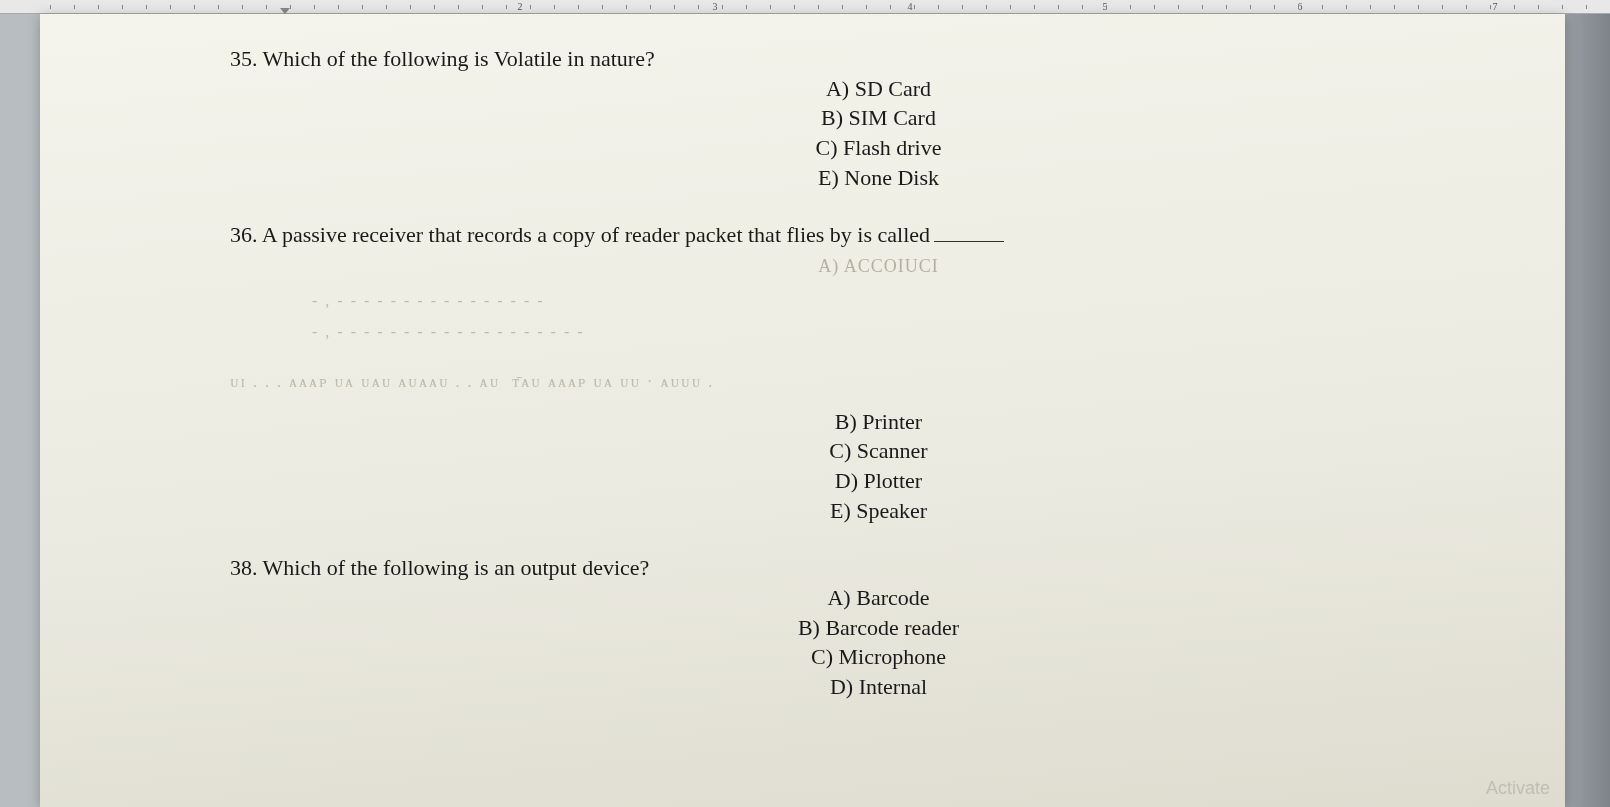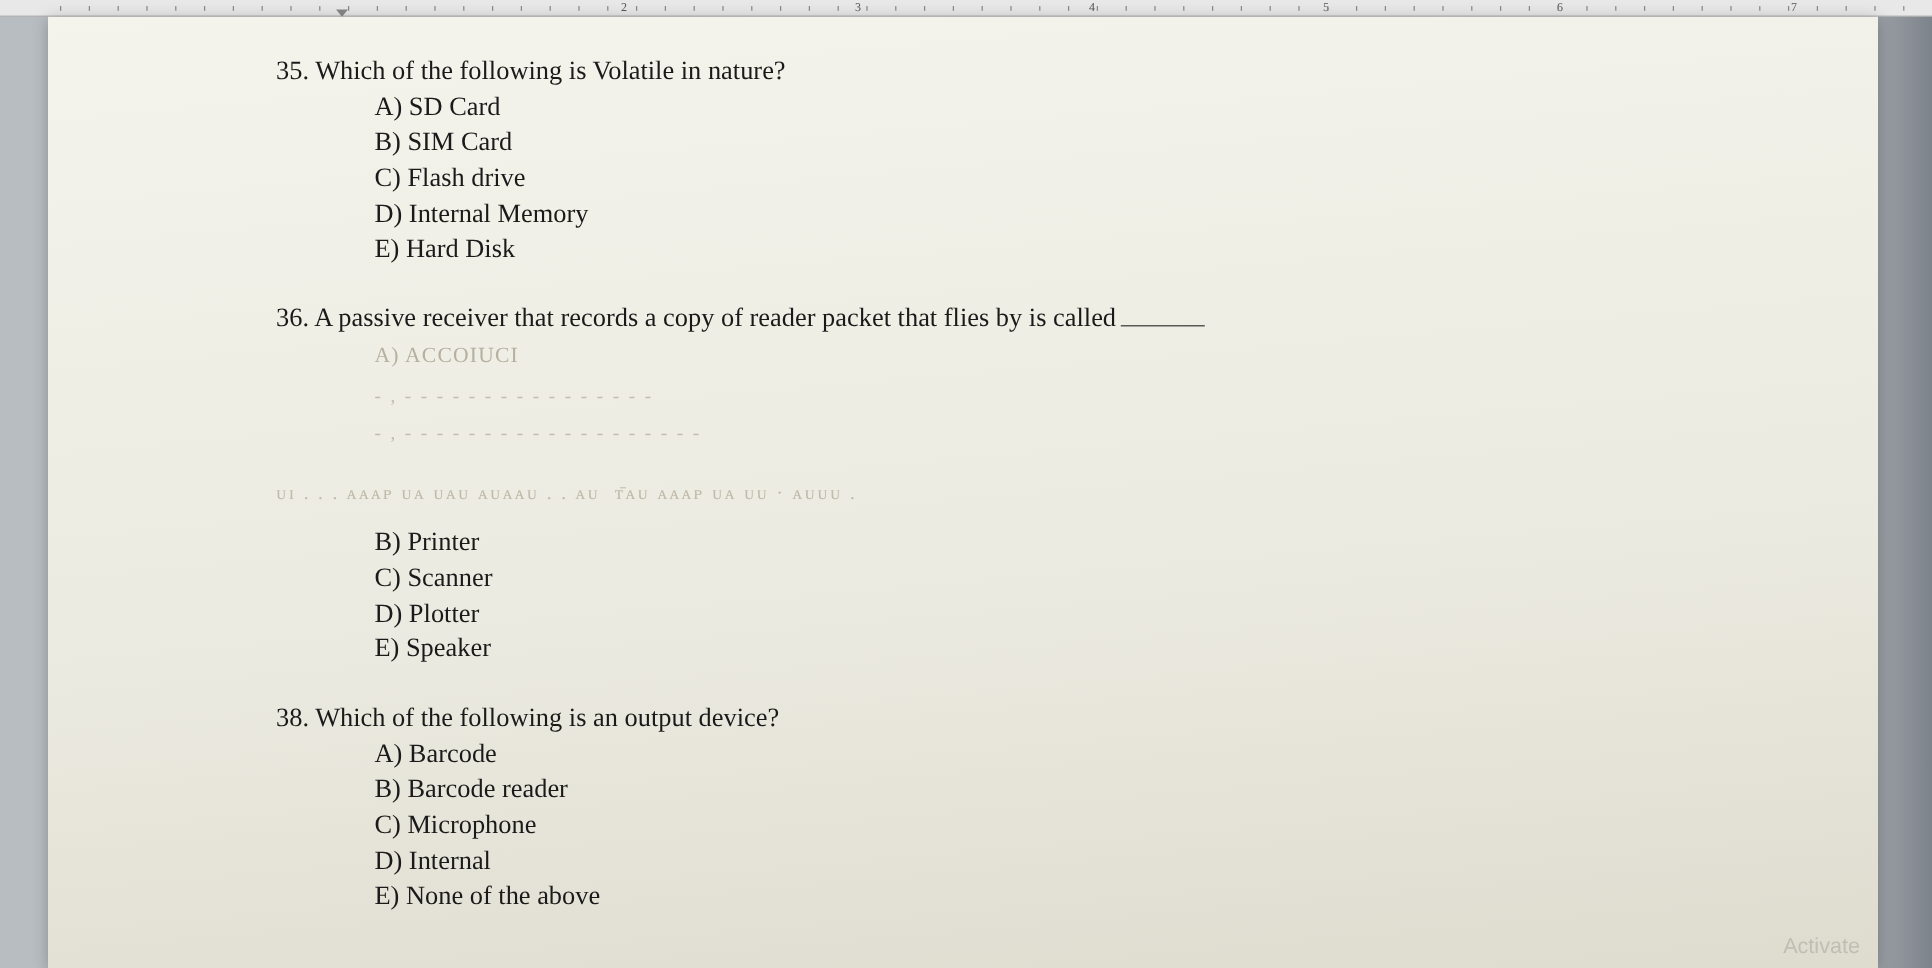--- a/index.html
+++ b/index.html
@@ -73,20 +73,21 @@
       margin-bottom: 28px;
     }
     .question-line {
       display: block;
     }
     .q-number {
       display: inline;
     }
     .options {
       padding-left: 82px;
+      text-align: center;
     }
     .option {
       display: block;
     }
     .blank {
       display: inline-block;
       border-bottom: 1px solid #333;
       width: 70px;
       vertical-align: baseline;
       margin-left: 4px;
@@ -217,22 +218,21 @@
 
     <div class="question">
       <div class="question-line">
         <span class="q-number">35.</span>
         <span>Which of the following is Volatile in nature?</span>
       </div>
       <div class="options">
         <span class="option"><span>A)</span>  <span>SD Card</span></span>
         <span class="option"><span>B)</span>  <span>SIM Card</span></span>
         <span class="option"><span>C)</span>  <span>Flash drive</span></span>
-        <span class="option"><span>D)</span>  <span>Internal Memory</span></span>
-        <span class="option"><span>E)</span>  <span>Hard Disk</span></span>
+        <span class="option"><span>E)</span>  <span>None Disk</span></span>
       </div>
     </div>
 
     <div class="question">
       <div class="question-line">
         <span class="q-number">36.</span>
         <span>A passive receiver that records a copy of reader packet that flies by is called</span><span class="blank"></span>
       </div>
       <div class="options">
         <span class="garbled">A)  ACCOIUCI</span>
@@ -259,20 +259,19 @@
     <div class="question" style="margin-bottom:0;">
       <div class="question-line">
         <span class="q-number">38.</span>
         <span>Which of the following is an output device?</span>
       </div>
       <div class="options">
         <span class="option"><span>A)</span>  <span>Barcode</span></span>
         <span class="option"><span>B)</span>  <span>Barcode reader</span></span>
         <span class="option"><span>C)</span>  <span>Microphone</span></span>
         <span class="option"><span>D)</span>  <span>Internal</span></span>
-        <span class="option"><span>E)</span>  <span>None of the above</span></span>
       </div>
     </div>
 
   </div>
 </div>
 
 <div class="watermark">Activate</div>
 
 </body></html>

